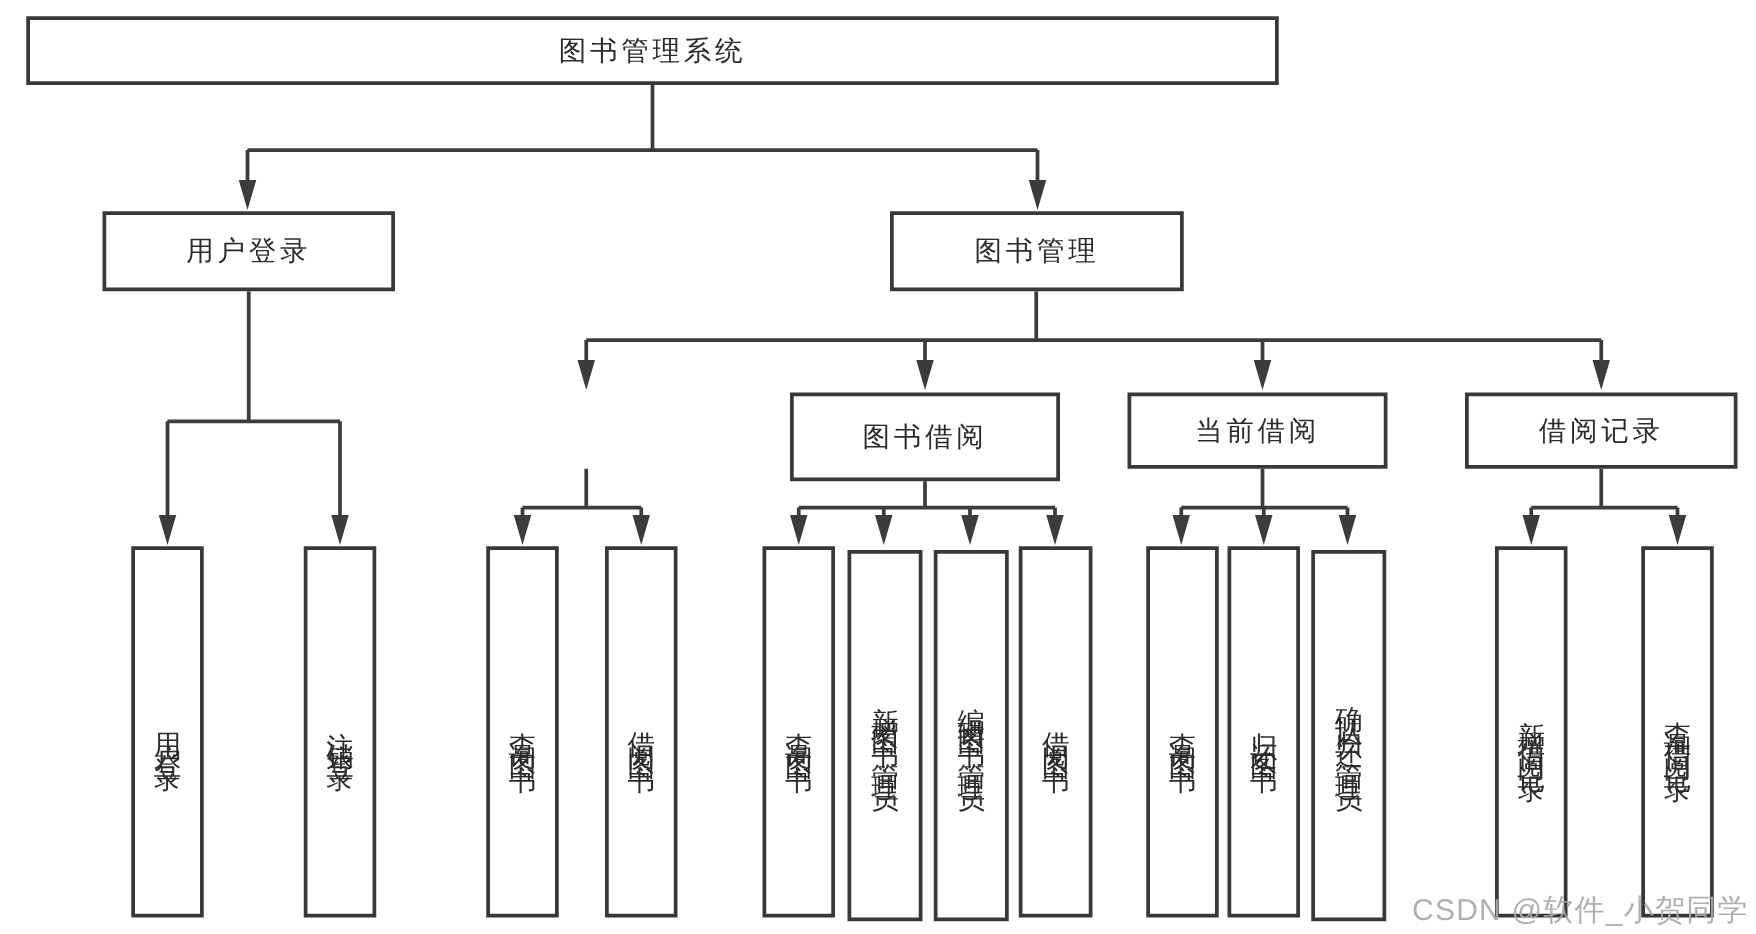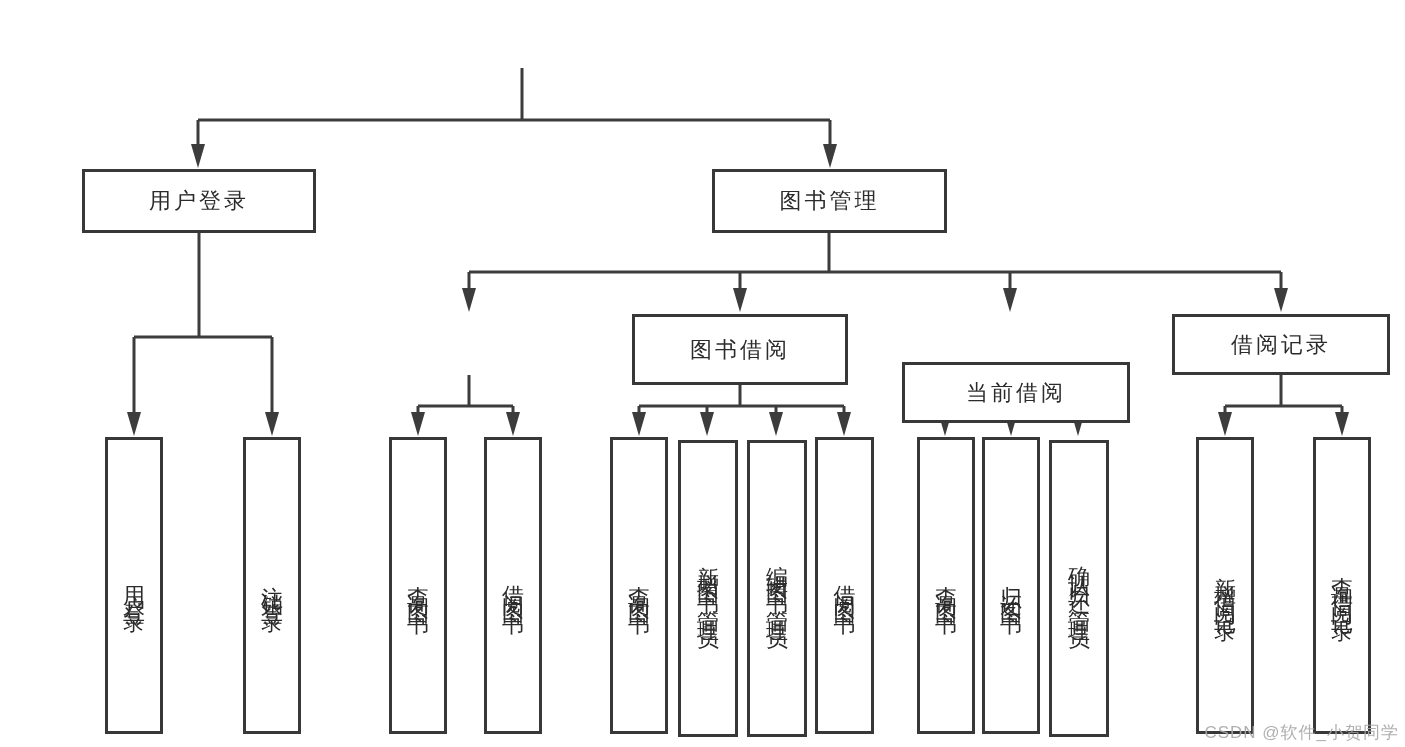--- a/index.html
+++ b/index.html
@@ -42,21 +42,21 @@
     writing-mode: vertical-rl;
     text-orientation: mixed;
     font-size: 22px;
     letter-spacing: 9px;
     line-height: 1.1;
   }
   .watermark {
     position: absolute;
     right: 6px;
     bottom: 3px;
-    font-size: 17px;
+    font-size: 24px;
     letter-spacing: 1px;
     color: var(--watermark);
     z-index: 2;
     opacity: 0.92;
     white-space: nowrap;
   }
 </style>
 </head>
 <body>
 
@@ -92,32 +92,35 @@
     <polygon points="700,412 714,412 707,436"></polygon>
     <polygon points="769,412 783,412 776,436"></polygon>
     <polygon points="837,412 851,412 844,436"></polygon>
     <polygon points="938,412 952,412 945,436"></polygon>
     <polygon points="1004,412 1018,412 1011,436"></polygon>
     <polygon points="1071,412 1085,412 1078,436"></polygon>
     <polygon points="1218,412 1232,412 1225,436"></polygon>
     <polygon points="1335,412 1349,412 1342,436"></polygon>
   </svg>
 
+  <div class="node hbox" style="left:21px; top:13px; width:1002px; height:55px;">
+    <span>图书管理系统</span>
+  </div>
 
   <div class="node hbox" style="left:82px; top:169px; width:234px; height:64px;">
     <span>用户登录</span>
   </div>
   <div class="node hbox" style="left:712px; top:169px; width:235px; height:64px;justify-content:center;">
     <span>图书管理</span>
   </div>
 
   <div class="node hbox" style="left:632px; top:314px; width:216px; height:71px;">
     <span>图书借阅</span>
   </div>
-  <div class="node hbox" style="left:902px; top:314px; width:228px; height:61px;margin-top:48px;">
+  <div class="node hbox" style="left:902px; top:314px; width:208px; height:61px;">
     <span>当前借阅</span>
   </div>
   <div class="node hbox" style="left:1172px; top:314px; width:218px; height:61px;">
     <span>借阅记录</span>
   </div>
 
   <div class="node vbox" style="left:105px; top:437px; width:58px; height:297px;">
     <span class="vtext">用户登录</span>
   </div>
   <div class="node vbox" style="left:243px; top:437px; width:58px; height:297px;">

